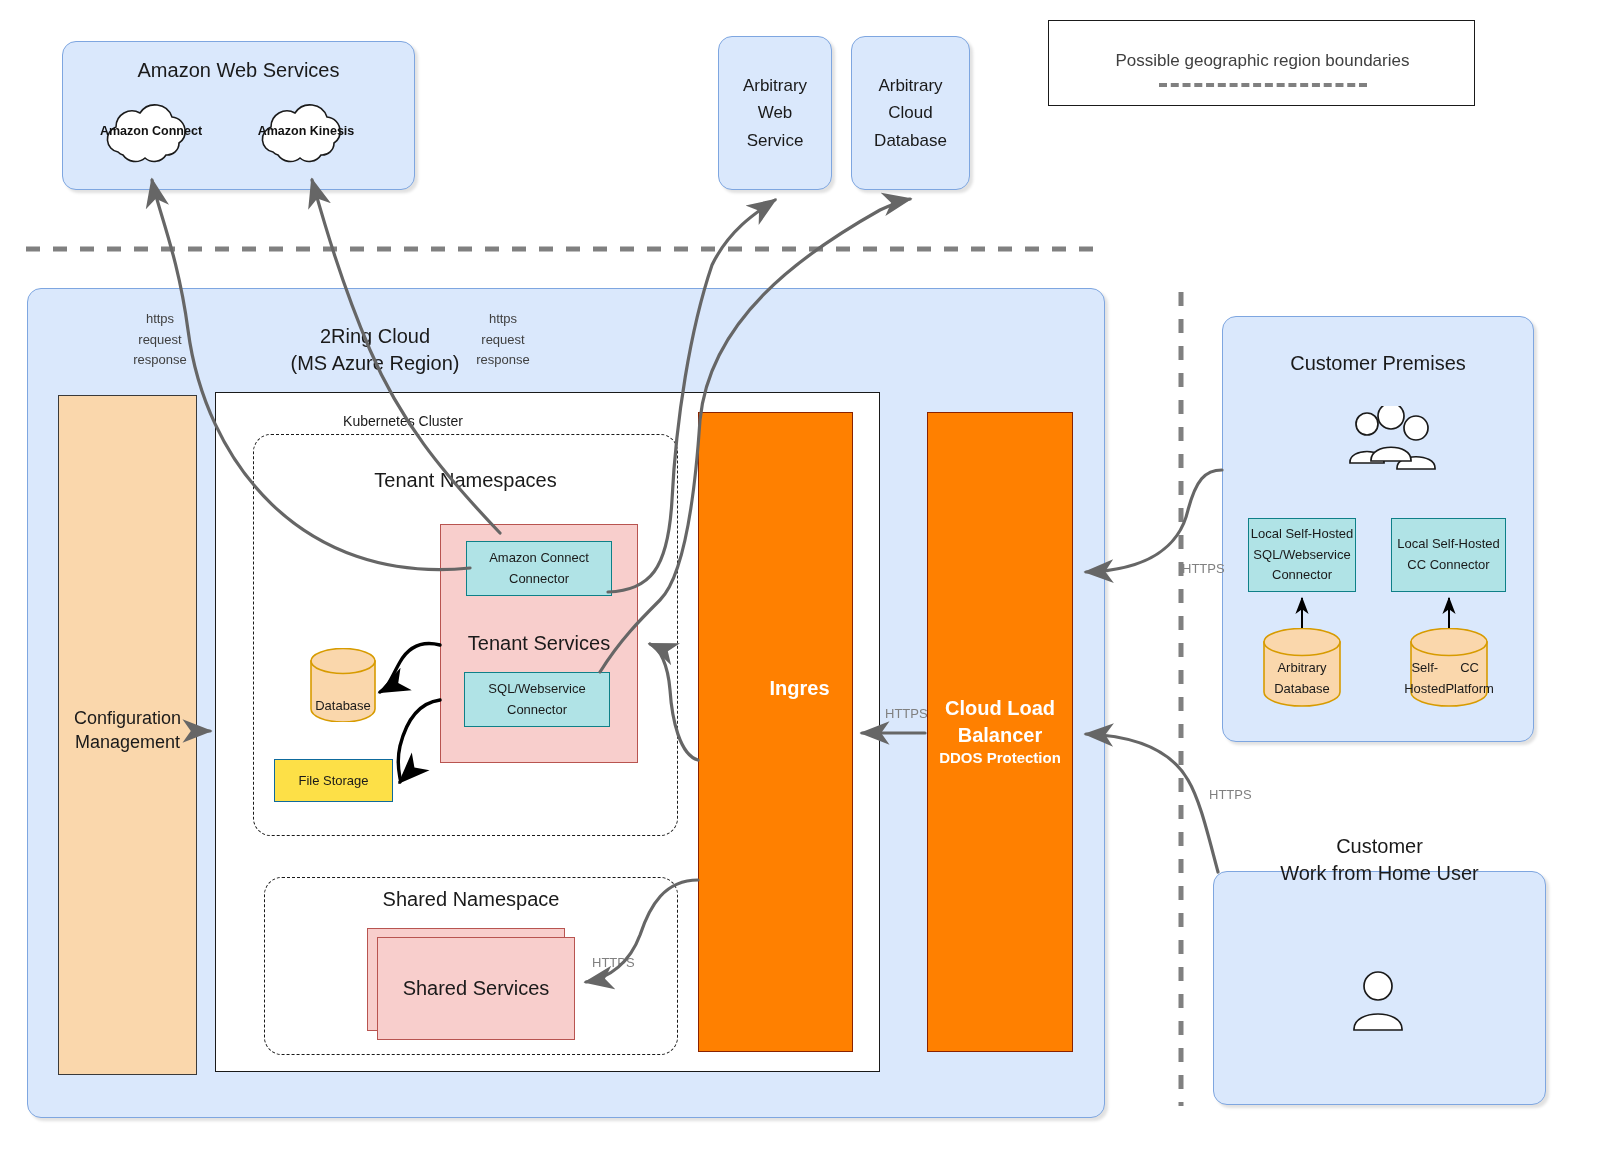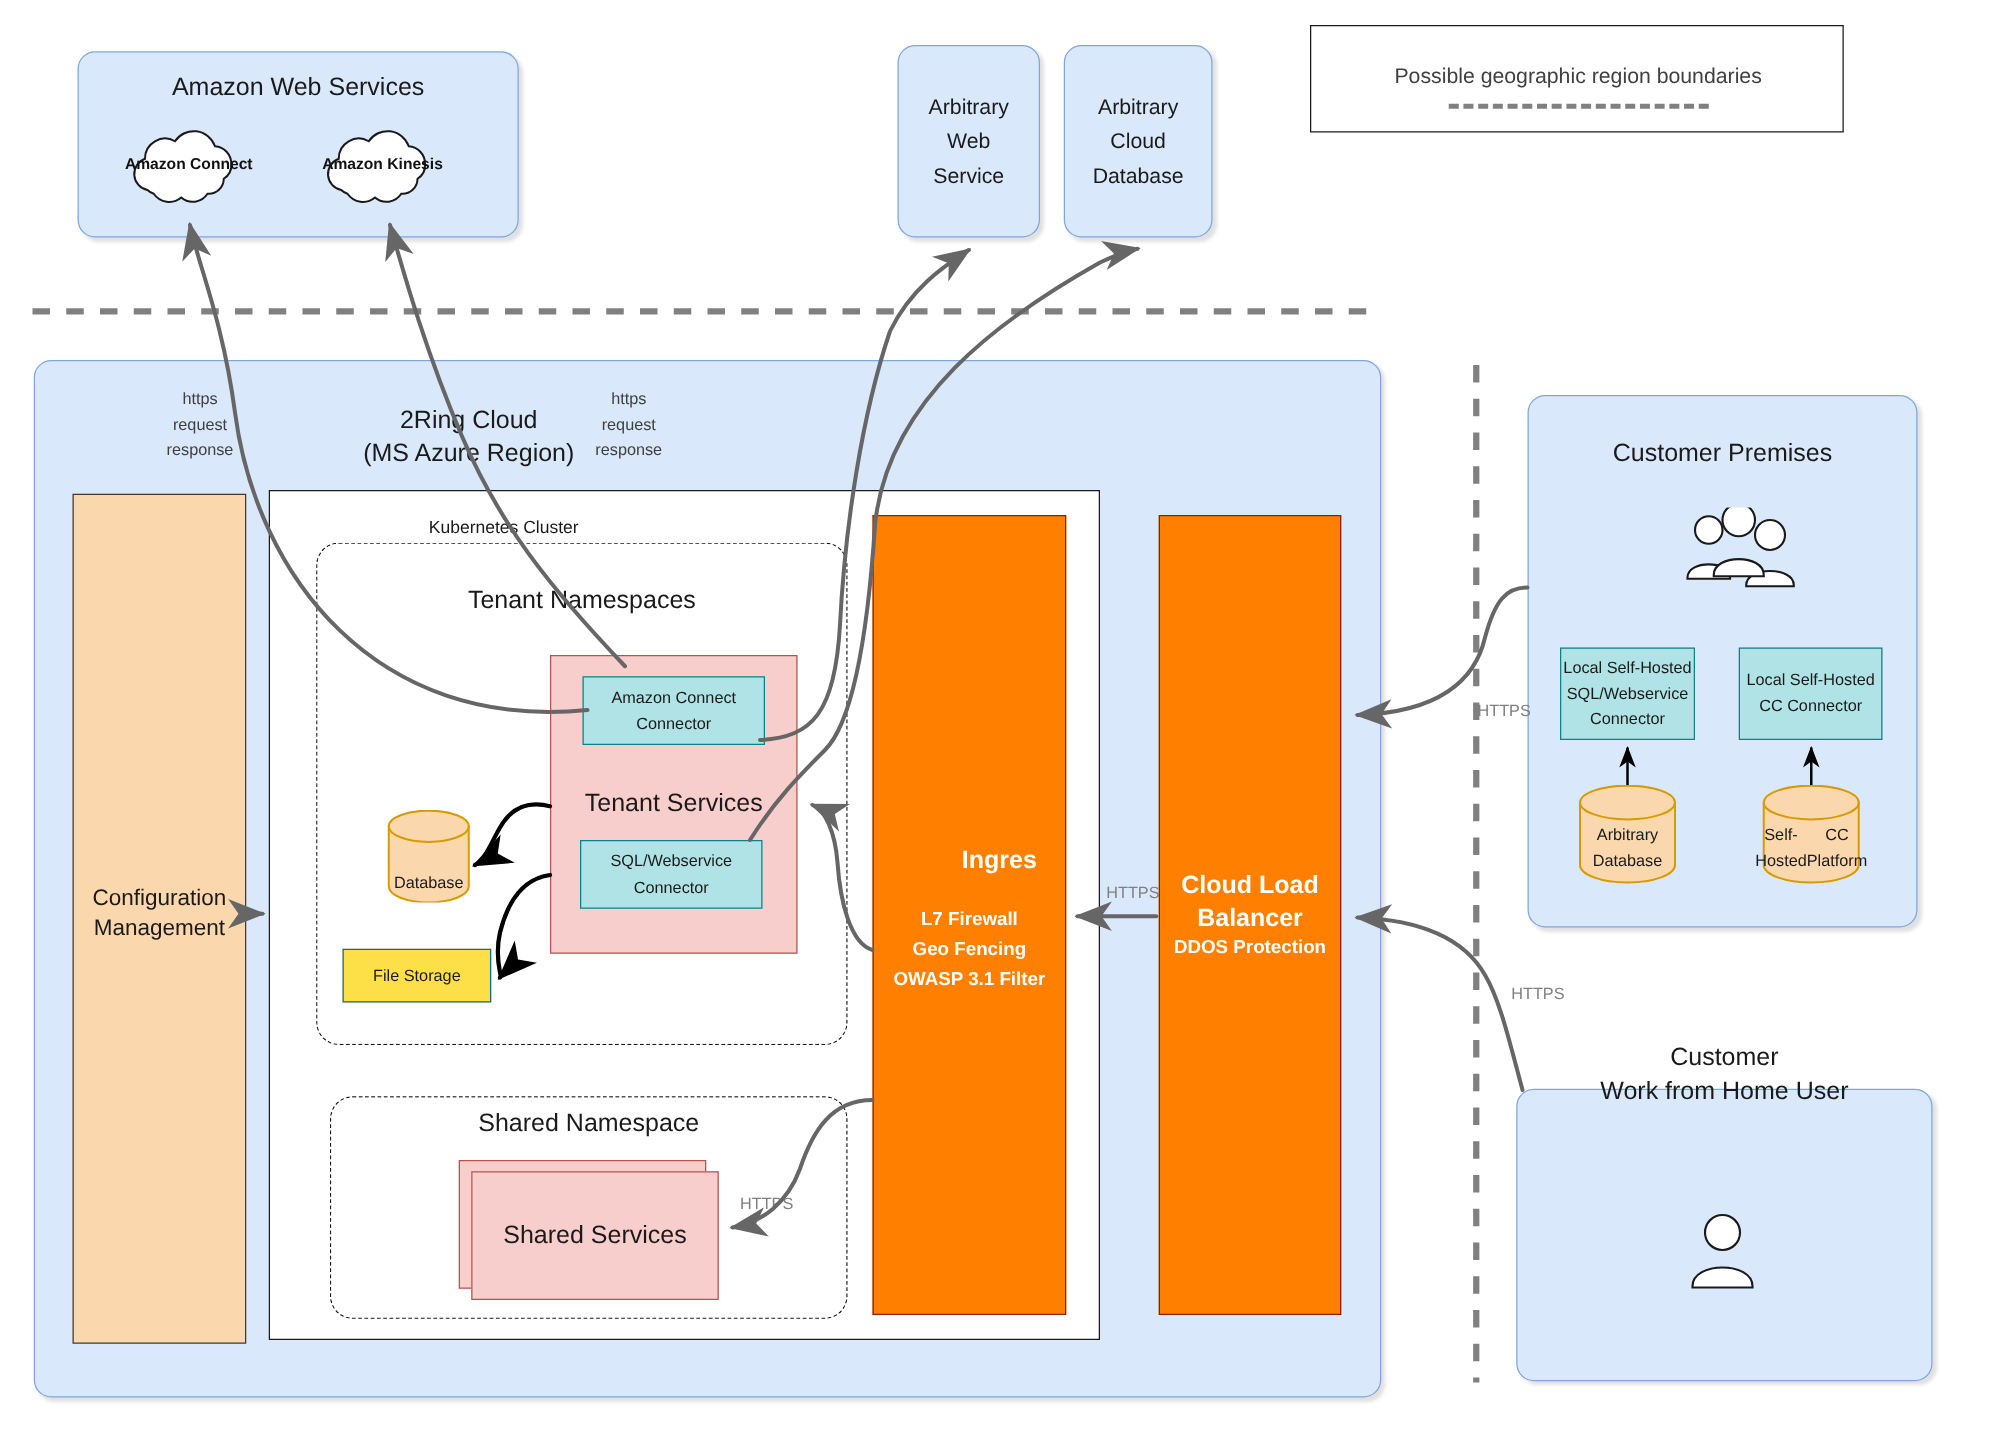--- a/index.html
+++ b/index.html
@@ -124,25 +124,20 @@
   </div>
   <div class="abs ctr t20" style="left:264px;top:886px;width:414px;height:26px;">Shared Namespace</div>
 
   <div class="abs pinkbox" style="left:367px;top:928px;width:198px;height:103px;"></div>
   <div class="abs pinkbox" style="left:377px;top:937px;width:198px;height:103px;"></div>
   <div class="abs ctr t20" style="left:377px;top:975px;width:198px;height:26px;">Shared Services</div>
 
   <div class="abs orangebar" style="left:698px;top:412px;width:155px;height:640px;">
   </div>
   <div class="abs ctr t20 bold white" style="left:698px;top:675px;width:155px;height:26px;margin-left:24px;">Ingres</div>
-  <div class="abs ctr t15 bold white lh16" style="left:698px;top:720px;width:155px;height:80px;flex-direction:column;">
-    <div>L7 Firewall</div>
-    <div>Geo Fencing</div>
-    <div>OWASP 3.1 Filter</div>
-  </div>
 
   <div class="abs orangebar" style="left:927px;top:412px;width:146px;height:640px;">
   </div>
   <div class="abs ctr t20 bold white lh14" style="left:927px;top:697px;width:146px;height:50px;flex-direction:column;">
     <div>Cloud Load</div>
     <div>Balancer</div>
   </div>
   <div class="abs ctr t15 bold white" style="left:927px;top:747px;width:146px;height:20px;">DDOS Protection</div>
 
   <div class="abs bluebox" style="left:1222px;top:316px;width:312px;height:426px;">

